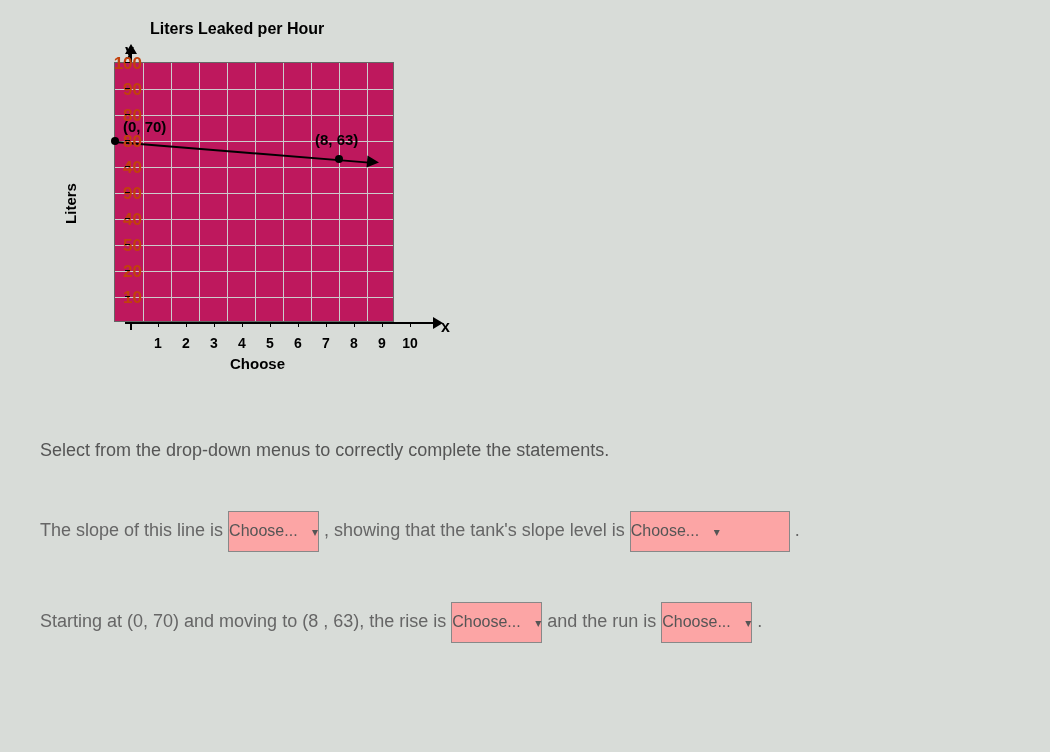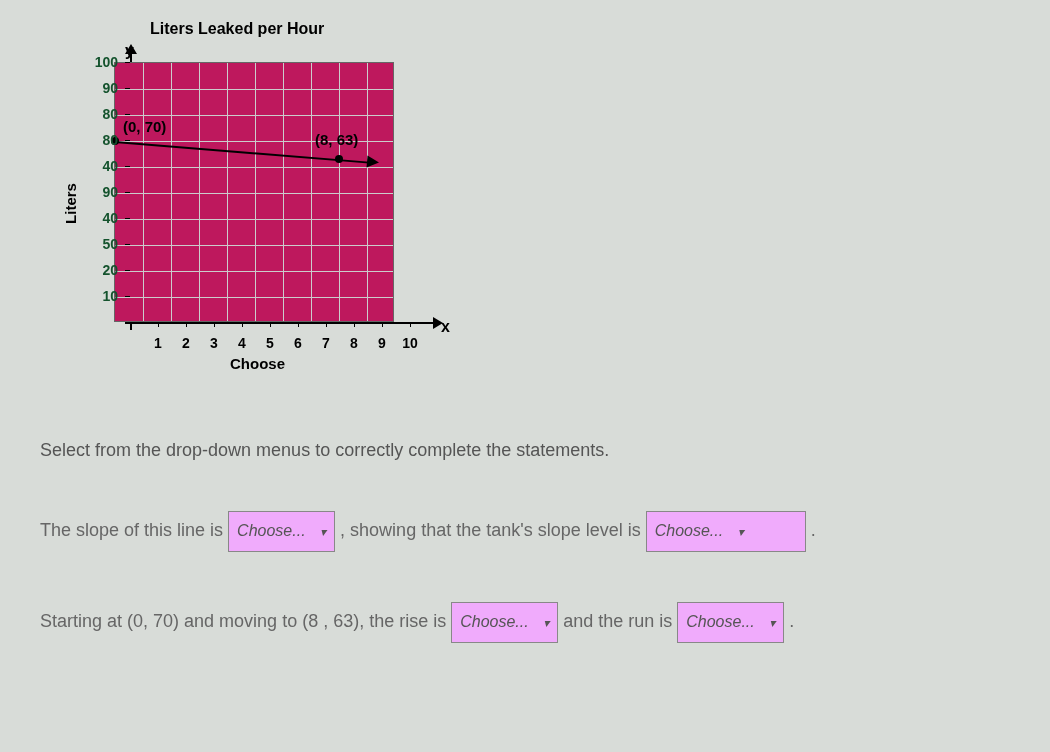--- a/index.html
+++ b/index.html
@@ -69,26 +69,26 @@
       background: #be185d;
     }
     .grid-h, .grid-v {
       position: absolute;
       background: #ccc;
     }
     .grid-h { width: 100%; height: 1px; }
     .grid-v { height: 100%; width: 1px; }
     .ytick {
       position: absolute;
-      left: 48px;
+      left: 72px;
       width: 30px;
       text-align: right;
       font-weight: bold;
-      font-size: 14px;
-      color: #14532d;
+      font-size: 17px;
+      color: #c2410c;
     }
     .ytick-mark {
       position: absolute;
       left: 85px;
       width: 5px;
       height: 1px;
       background: #000;
     }
     .xtick {
       position: absolute;
@@ -179,27 +179,26 @@
     }
     .statement {
       font-size: 18px;
       color: #666;
       margin-bottom: 50px;
       line-height: 32px;
     }
     .dropdown {
       display: inline-block;
       border: 1px solid #888;
-      background: #f0abfc;
-      padding: 3px 8px;
+      background: #fca5a5;
+      padding: 3px 0;
       font-size: 16px;
       color: #555;
       vertical-align: middle;
       cursor: pointer;
-      font-style: italic;
     }
     .dropdown .chev {
       display: inline-block;
       margin-left: 10px;
       font-size: 12px;
     }
     .dropdown-wide { min-width: 160px; }
   </style>
 </head>
 <body>

